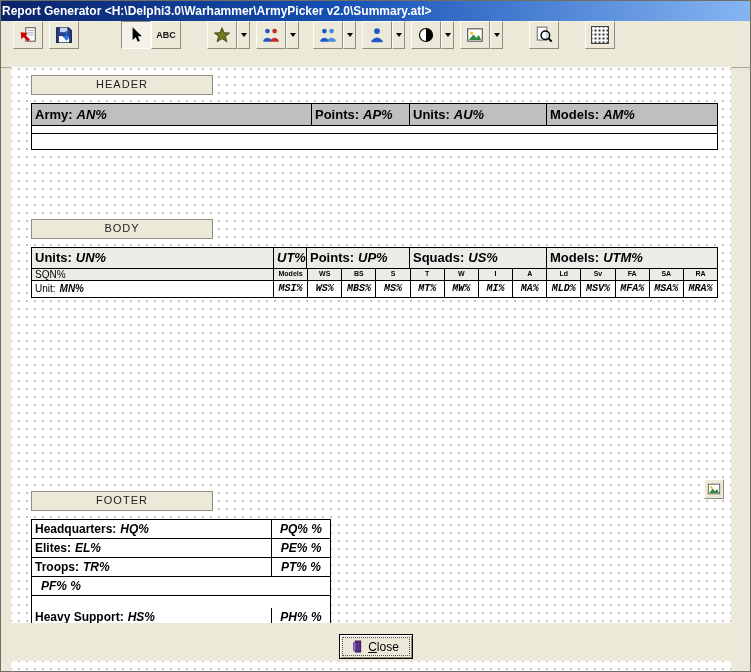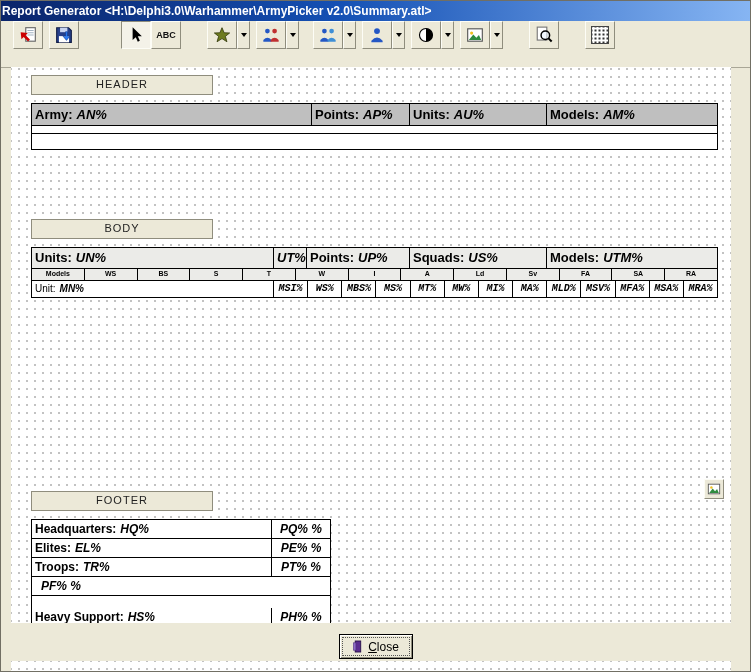--- a/index.html
+++ b/index.html
@@ -298,20 +298,23 @@
           <span class="lbl">Points:</span><span class="ph">UP%</span>
         </div>
         <div class="cell" style="width:137px">
           <span class="lbl">Squads:</span><span class="ph">US%</span>
         </div>
         <div class="cell" style="width:170px;flex:1">
           <span class="lbl">Models:</span><span class="ph">UTM%</span>
         </div>
       </div>
       <div class="brow b-stath-row">
+        <div class="cell sq-cell" style="width:242px">
+          <span>SQN%</span>
+        </div>
         <div class="cell stat-h">Models</div>
         <div class="cell stat-h">WS</div>
         <div class="cell stat-h">BS</div>
         <div class="cell stat-h">S</div>
         <div class="cell stat-h">T</div>
         <div class="cell stat-h">W</div>
         <div class="cell stat-h">I</div>
         <div class="cell stat-h">A</div>
         <div class="cell stat-h">Ld</div>
         <div class="cell stat-h">Sv</div>

